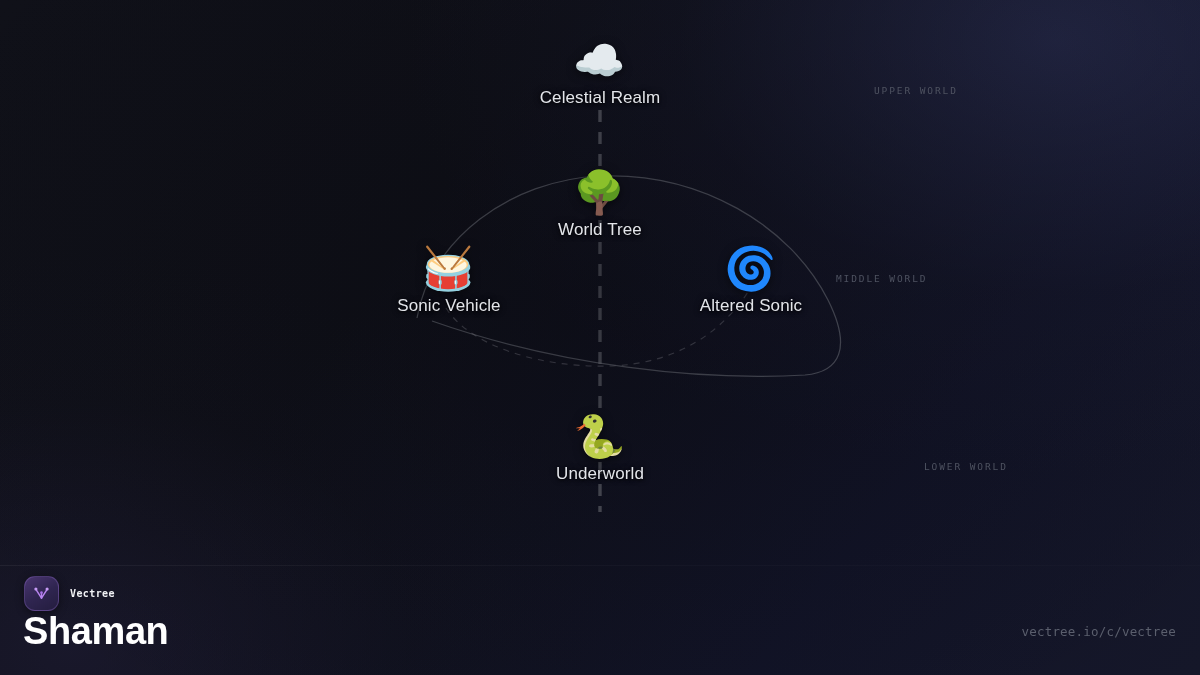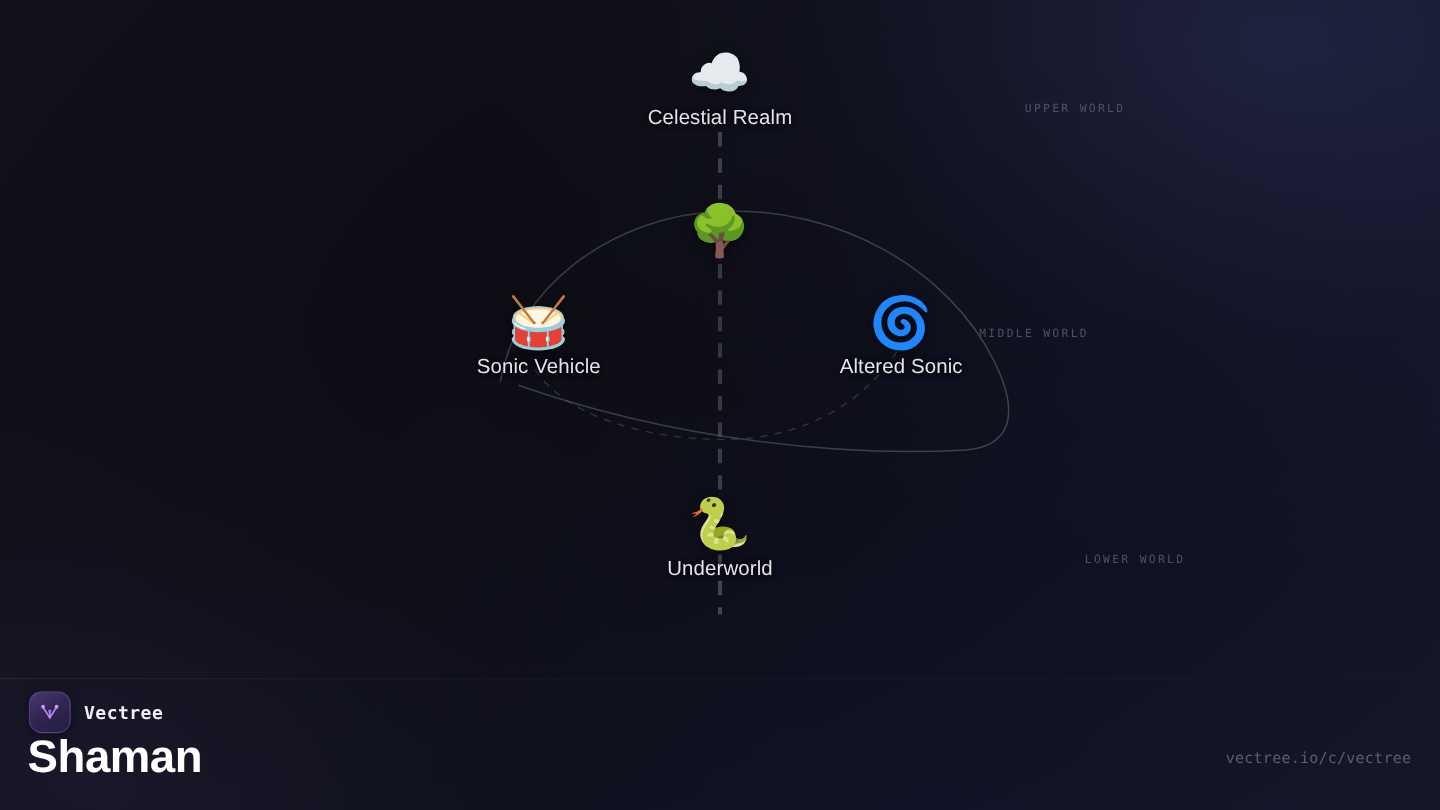--- a/index.html
+++ b/index.html
@@ -72,20 +72,21 @@
 
   
   .tier-label {
     position: absolute;
     font-family: "DejaVu Sans Mono", "Liberation Mono", monospace;
     font-size: 9.5px;
     letter-spacing: 1.9px;
     color: #4e5260;
     white-space: nowrap;
     text-transform: uppercase;
+    margin-left: 20px;
   }
 
   
   #footer-divider {
     position: absolute;
     left: 0;
     right: 0;
     top: 565px;
     height: 1px;
     background: linear-gradient(90deg, rgba(255,255,255,0.055) 0%, rgba(255,255,255,0.025) 55%, rgba(255,255,255,0.012) 100%);
@@ -105,21 +106,21 @@
     border-radius: 11px;
     background: linear-gradient(150deg, #4a3570 0%, #2f2550 52%, #241d3f 100%);
     border: 1px solid rgba(160,120,220,0.30);
     display: flex;
     align-items: center;
     justify-content: center;
     box-shadow: 0 2px 8px rgba(0,0,0,0.45);
   }
   #brand-name {
     font-family: "DejaVu Sans Mono", "Liberation Mono", monospace;
-    font-size: 15px;
+    font-size: 10px;
     font-weight: bold;
     color: #f0f1f4;
     letter-spacing: 0.4px;
   }
 
   #page-title {
     position: absolute;
     left: 23px;
     top: 611px;
     font-size: 38px;
@@ -165,20 +166,21 @@
   <div class="tier-label" style="left:816px; top:273px;">MIDDLE WORLD</div>
   <div class="tier-label" style="left:904px; top:461px;">LOWER WORLD</div>
 
   <div class="node" style="left:600px; top:38px;">
     <span class="node-icon">☁️</span>
     <div class="node-label">Celestial Realm</div>
   </div>
 
   <div class="node" style="left:600px; top:170px;">
     <span class="node-icon">🌳</span>
+    <div class="node-label">World Tree</div>
   </div>
 
   <div class="node" style="left:449px; top:246px;">
     <span class="node-icon">🥁</span>
     <div class="node-label">Sonic Vehicle</div>
   </div>
 
   <div class="node" style="left:751px; top:246px;">
     <span class="node-icon">🌀</span>
     <div class="node-label">Altered Sonic</div>

